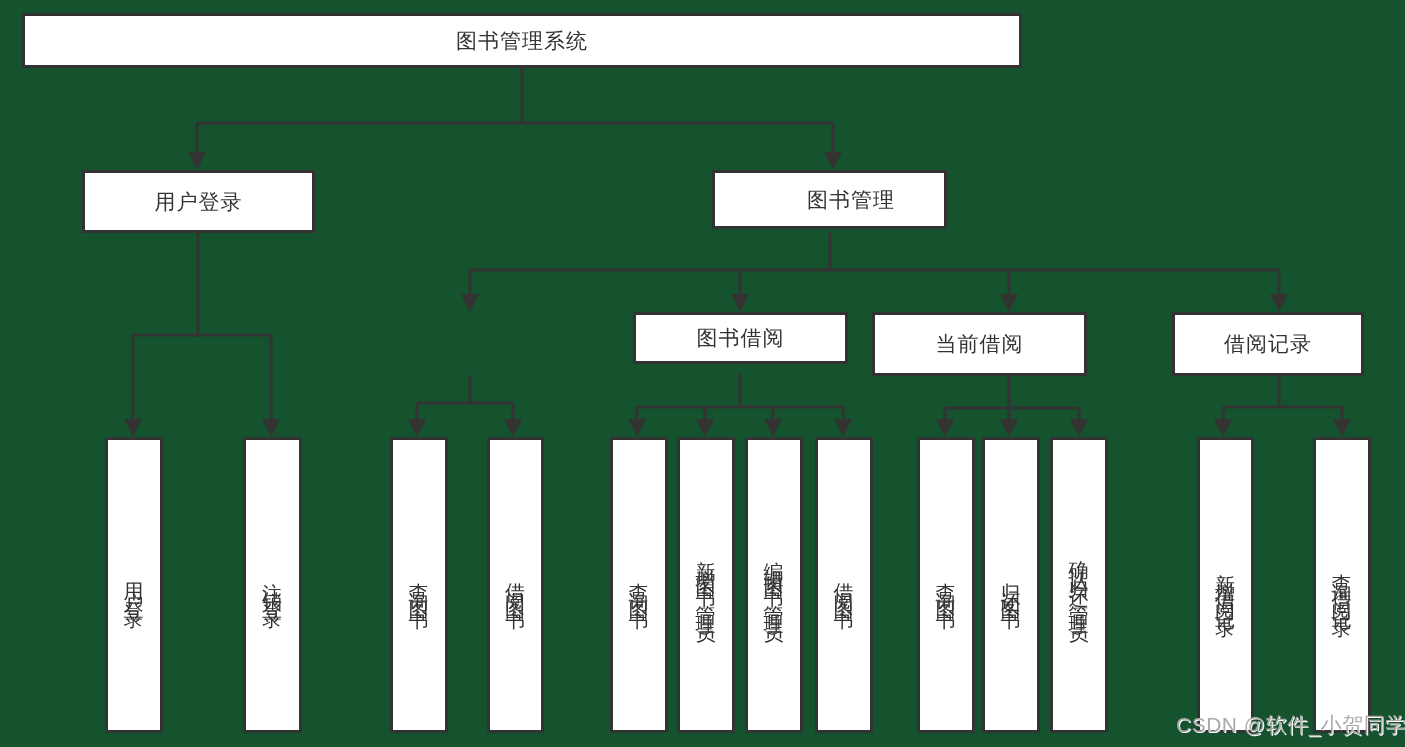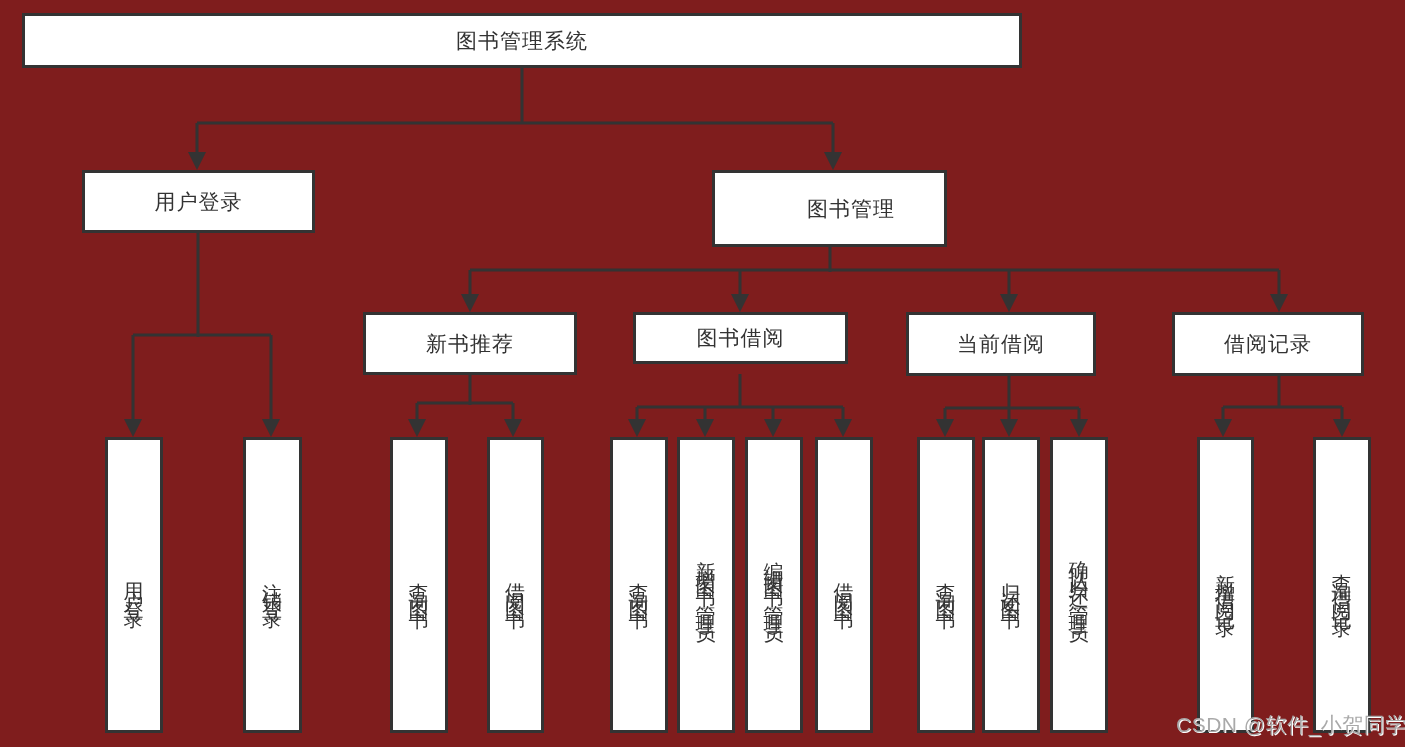--- a/index.html
+++ b/index.html
@@ -1,39 +1,39 @@
 <!DOCTYPE html>
 <html><head>
 <meta charset="utf-8">
 <style>
   html,body{margin:0;padding:0;background:#ffffff;}
   .stage{
-    position:relative;width:1405px;height:747px;background:#7f1d1d;overflow:hidden;
+    position:relative;width:1405px;height:747px;background:#14532d;overflow:hidden;
     font-family:"Liberation Sans","DejaVu Sans",sans-serif;
   }
   .wires{position:absolute;left:0;top:0;z-index:1;}
   .line{fill:none;stroke:#333333;stroke-width:3;}
   .arrow{fill:#333333;stroke:none;}
   .node{
     position:absolute;box-sizing:border-box;z-index:2;
     background:#ffffff;border:3px solid #333333;color:#333333;
     display:flex;align-items:center;justify-content:center;
   }
   .h{font-size:21px;letter-spacing:1px;white-space:nowrap;}
   .v{
     writing-mode:vertical-rl;text-orientation:mixed;
     font-size:20px;letter-spacing:9px;line-height:1;
   }
   
   .n-root       {left:22px;  top:13px;  width:1000px;height:55px;}
   .n-user-login {left:82px;  top:170px; width:233px; height:63px;}
-  .n-book-mgmt  {left:712px; top:170px; width:235px; height:77px;padding-left:43px;}
+  .n-book-mgmt  {left:712px; top:170px; width:235px; height:59px;padding-left:43px;}
   .n-new-book   {left:363px; top:312px; width:214px; height:63px;}
   .n-book-borrow{left:633px; top:312px; width:215px; height:52px;}
-  .n-cur-borrow {left:906px; top:312px; width:190px; height:64px;}
+  .n-cur-borrow {left:872px; top:312px; width:215px; height:64px;}
   .n-borrow-rec {left:1172px;top:312px; width:192px; height:64px;}
   .leaf{top:437px;height:296px;}
   .n-l1 {left:105px; width:58px;}
   .n-l2 {left:243px; width:59px;}
   .n-l3 {left:390px; width:58px;}
   .n-l4 {left:487px; width:57px;}
   .n-l5 {left:610px; width:58px;}
   .n-l6 {left:677px; width:58px;}
   .n-l7 {left:745px; width:58px;}
   .n-l8 {left:815px; width:58px;}
@@ -82,21 +82,20 @@
       <path class="line" d="M1279 376 V408 M1223 407 H1342 M1223 407 V421 M1342 407 V421"></path>
       <path class="arrow" d="M1214 419 L1232 419 L1223 437 Z M1333 419 L1351 419 L1342 437 Z"></path>
     </g>
   </svg>
 
   <div class="node h n-root">图书管理系统</div>
 
   <div class="node h n-user-login">用户登录</div>
   <div class="node h n-book-mgmt">图书管理</div>
 
-  <div class="node h n-new-book">新书推荐</div>
   <div class="node h n-book-borrow">图书借阅</div>
   <div class="node h n-cur-borrow">当前借阅</div>
   <div class="node h n-borrow-rec">借阅记录</div>
 
   <div class="node v leaf n-l1">用户登录</div>
   <div class="node v leaf n-l2">注销登录</div>
 
   <div class="node v leaf n-l3">查询图书</div>
   <div class="node v leaf n-l4">借阅图书</div>
 

